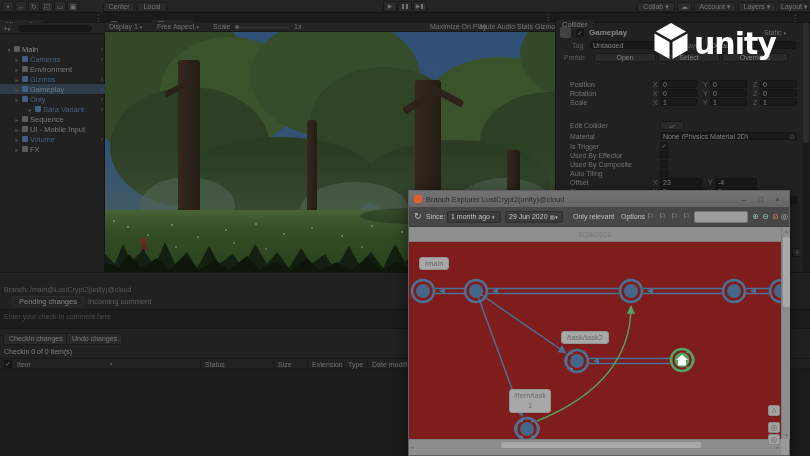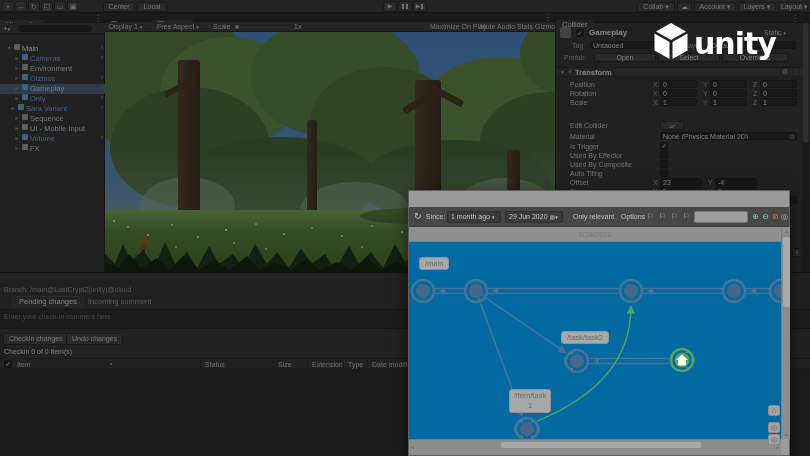--- a/index.html
+++ b/index.html
@@ -23,21 +23,21 @@
 .tab{height:100%;display:inline-flex;align-items:center;gap:3px;padding:0 6px;font-size:7.5px;color:#9a9a9a}
 .tab.active{background:#3c3c3c;color:#d2d2d2}
 .tabico{width:6px;height:6px;background:#8a8a8a;border-radius:1px}
 .menu-dots{color:#9a9a9a;font-size:8px}
 
 
 #hier{left:0;top:13px;width:105px;height:259px;background:#383838;border-right:1px solid #232323}
 #hier-tabs{left:0;top:0;width:105px;height:10px}
 #hier-tools{left:0;top:10px;width:105px;height:11px;background:#3c3c3c;border-bottom:1px solid #2a2a2a}
 #hier-search{left:18px;top:2px;width:74px;height:7px;background:#2a2a2a;border:1px solid #222;border-radius:4px}
-.hrow{left:0;width:105px;height:10px;display:flex;align-items:flex-start;gap:2px;font-size:7.5px;color:#c2c2c2}
+.hrow{left:0;width:105px;height:10px;display:flex;align-items:center;gap:2px;font-size:7.5px;color:#c2c2c2}
 .hrow.sel{background:#4e637a}
 .harrow{color:#888;font-size:6px;width:6px;text-align:center}
 .hico{width:6px;height:6px;border-radius:1px;background:#9a9a9a;flex:0 0 auto}
 .hico.pf{background:#6f9fd8}
 .hlabel{white-space:nowrap;overflow:hidden}
 .hrow .blue{color:#6f9fd8}
 .hnext{margin-left:auto;margin-right:2px;color:#8a8a8a;font-size:7px}
 
 
 #gview{left:105px;top:13px;width:450px;height:259px;background:#232323}
@@ -113,21 +113,21 @@
 #bx-title .appico{width:8px;height:8px;border-radius:2px;background:#e85b2b}
 #bx-title .t{font-size:7.5px;color:#2d2d2d;white-space:nowrap;overflow:hidden;flex:1}
 .winbtn{font-size:8px;color:#333;width:13px;text-align:center}
 #bx-tools{left:0;top:16px;width:380px;height:20px;background:#474747;border-bottom:1px solid #3a3a3a;color:#c0c0c0;font-size:7px}
 .bxt{top:6px;white-space:nowrap}
 .bxdrop{top:4px;height:12px;background:#3b3b3b;border:1px solid #2e2e2e;border-radius:2px;color:#c4c4c4;
   font-size:7px;line-height:10px;padding:0 3px;white-space:nowrap}
 .flagico{top:5px;font-size:8px;color:#a8a8a8}
 #bx-search{left:285px;top:4px;width:54px;height:12px;background:#9d9d9d;border:1px solid #777;border-radius:2px}
 .zico{top:5px;font-size:8px}
-#bx-diagram{left:0;top:36px;width:372px;height:221px;background:#0369a1;overflow:hidden}
+#bx-diagram{left:0;top:36px;width:372px;height:221px;background:#7f1d1d;overflow:hidden}
 #bx-dateband{left:0;top:0;width:372px;height:15px;background:#8f8f8f;border-bottom:1px solid #7e7e7e;
   text-align:center;font-size:7.5px;color:#757575;line-height:15px}
 #bx-svg{left:0;top:15px}
 .bx-pill{position:absolute;background:#a8a8a8;border:1px solid #949494;border-radius:3px;color:#6b6b6b;
   font-size:7.5px;line-height:11px;padding:0 5px;text-align:center;white-space:nowrap;z-index:2}
 .bx-float{position:absolute;width:12px;height:11px;background:#a3a3a3;border:1px solid #8a8a8a;border-radius:2px;
   color:#666;font-size:8px;line-height:9px;text-align:center;z-index:3}
 #bx-vbar{left:372px;top:36px;width:9px;height:212px;background:#8d8d8d;border-left:1px solid #7c7c7c}
 #bx-vbar .thumb{position:absolute;left:1px;top:10px;width:7px;height:70px;background:#a8a8a8;border-radius:2px}
 #bx-hbar{left:0;top:248px;width:372px;height:16px;background:#8d8d8d;border-top:1px solid #7c7c7c}
@@ -205,21 +205,21 @@
         <i class="hico pf"></i>
       <span class="hlabel blue" style="color:#a8c8e8">Gameplay</span>
       <span class="hnext">›</span>
       </div>
     <div class="hrow ab" style="top:81px;padding-left:14px">
       <span class="harrow">▸</span>
         <i class="hico pf"></i>
       <span class="hlabel blue">Only</span>
       <span class="hnext">›</span>
       </div>
-    <div class="hrow ab" style="top:91px;padding-left:10px">
+    <div class="hrow ab" style="top:91px;padding-left:27px">
       <span class="harrow">▸</span>
         <i class="hico pf"></i>
       <span class="hlabel blue">Sara Variant</span>
       <span class="hnext">›</span>
       </div>
     <div class="hrow ab" style="top:101px;padding-left:14px">
       <span class="harrow">▸</span>
         <i class="hico"></i>
       <span class="hlabel">Sequence</span>
       </div>
@@ -321,29 +321,20 @@
     <span class="ab" style="left:16px;top:29px;font-size:7px;color:#9a9a9a">Tag</span>
     <span class="ifield" style="left:34px;top:28px;width:86px"><span>Untagged</span></span>
     <span class="ab" style="left:128px;top:29px;font-size:7px;color:#9a9a9a">Layer</span>
     <span class="ifield" style="left:152px;top:28px;width:88px"><span>Default</span></span>
 
     <span class="ab" style="left:8px;top:41px;font-size:7px;color:#9a9a9a">Prefab</span>
     <span class="ibtn" style="left:38px;top:40px;width:62px">Open</span>
     <span class="ibtn" style="left:102px;top:40px;width:62px">Select</span>
     <span class="ibtn" style="left:166px;top:40px;width:66px">Overrides</span>
 
-    <div class="chead ab" style="top:54px">
-      <span class="fold">▼</span>
-      <span class="cico-t">⌖</span>
-      <span style="font-weight:bold">Transform</span>
-      <span class="right">
-          <span>⚙</span>
-          <span>⋮</span>
-        </span>
-    </div>
     <div class="irow ab" style="top:67px">
       <span class="ilabel">Position</span>
       <span class="axisl" style="left:97px">X</span>
         <span class="ifield" style="left:104px;width:37px">0</span>
       <span class="axisl" style="left:147px">Y</span>
         <span class="ifield" style="left:154px;width:37px">0</span>
       <span class="axisl" style="left:197px">Z</span>
         <span class="ifield" style="left:204px;width:37px">0</span>
     </div>
     <div class="irow ab" style="top:76px">
@@ -443,20 +434,27 @@
         <span class="ab" style="left:348px;top:2px">Type</span>
       <span class="colsep" style="left:367px"></span>
         <span class="ab" style="left:372px;top:2px">Date modified</span>
     </div>
     <div id="grid-body" class="ab"></div>
   </div>
 
   <div id="dim" class="ab"></div>
 
   <div id="bxwin" class="ab">
+    <div id="bx-title" class="ab">
+      <span class="appico"></span>
+      <span class="t">Branch Explorer LostCrypt2(unity)@cloud</span>
+      <span class="winbtn">–</span>
+      <span class="winbtn">□</span>
+      <span class="winbtn">×</span>
+    </div>
     <div id="bx-tools" class="ab">
       <span class="ab bxt" style="left:5px;font-size:9px;top:4px">↻</span>
       <span class="ab bxt" style="left:17px">Since:</span>
       <span class="bxdrop ab" style="left:38px;width:54px"><span>1 month ago</span> <span style="font-size:5px">▾</span></span>
       <span class="bxdrop ab" style="left:96px;width:58px"><span>29 Jun 2020</span> <span style="font-size:6px;color:#9a9a9a">▦</span><span style="font-size:5px">▾</span></span>
       <span class="ab bxt" style="left:164px">Only relevant</span>
       <span class="ab bxt" style="left:212px">Options</span>
       <span class="flagico ab" style="left:238px">⚐</span>
       <span class="flagico ab" style="left:250px">⚐</span>
       <span class="flagico ab" style="left:262px">⚐</span>

